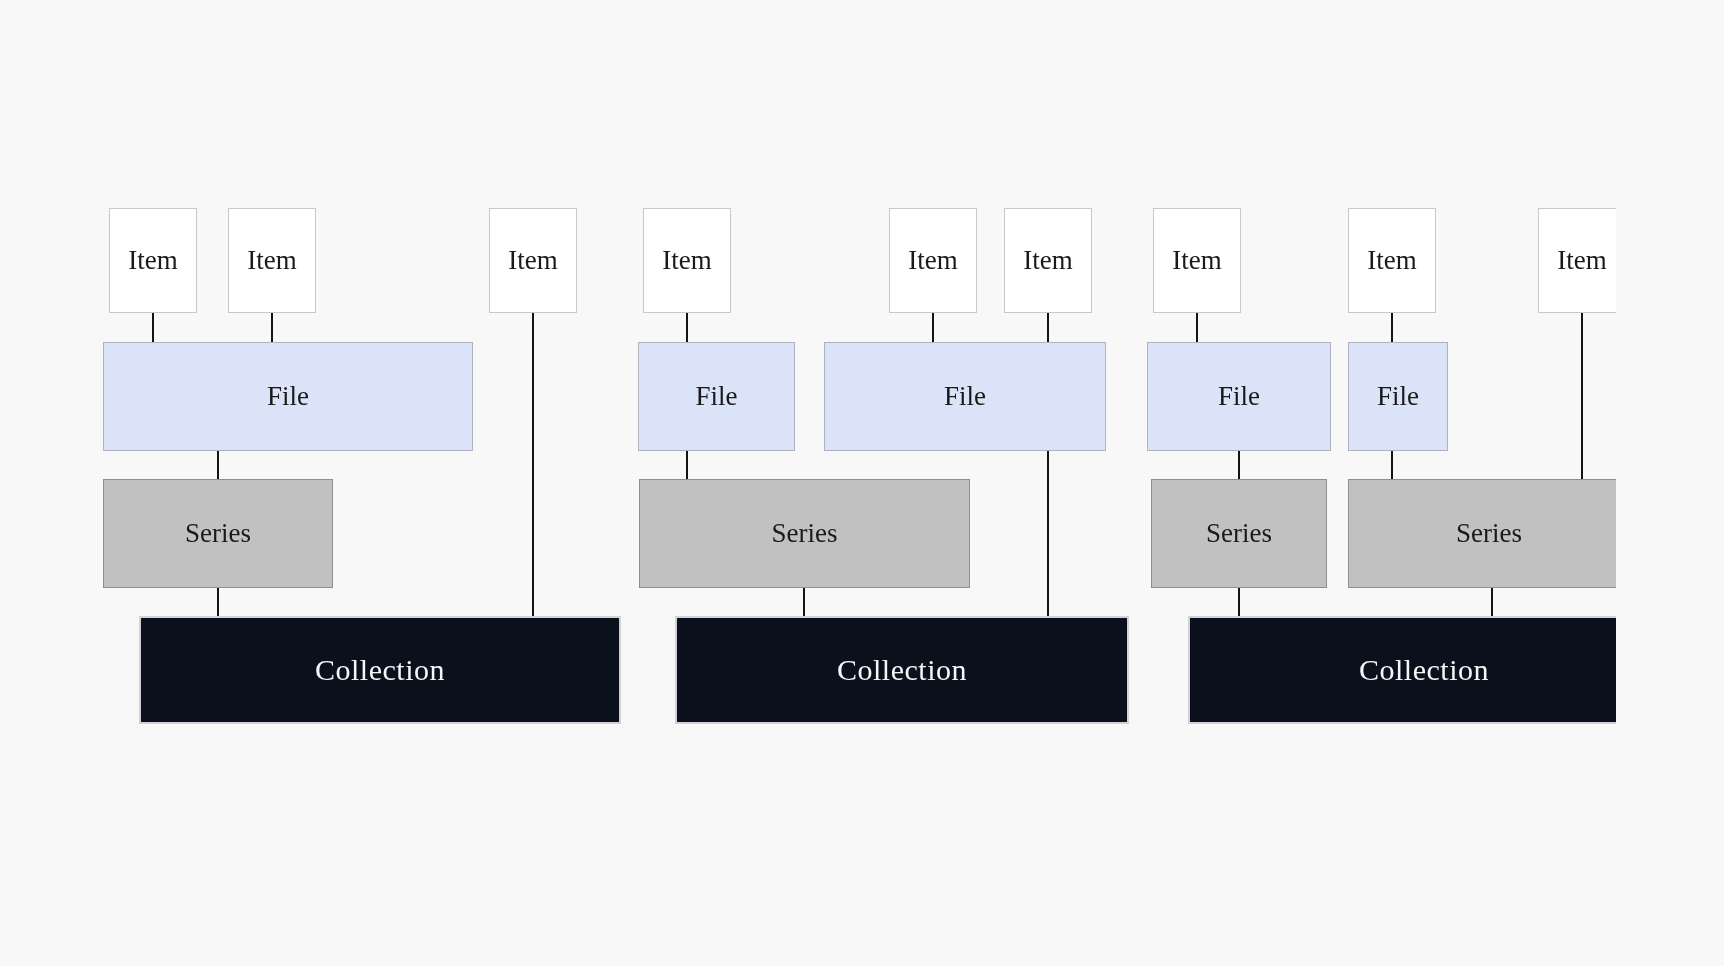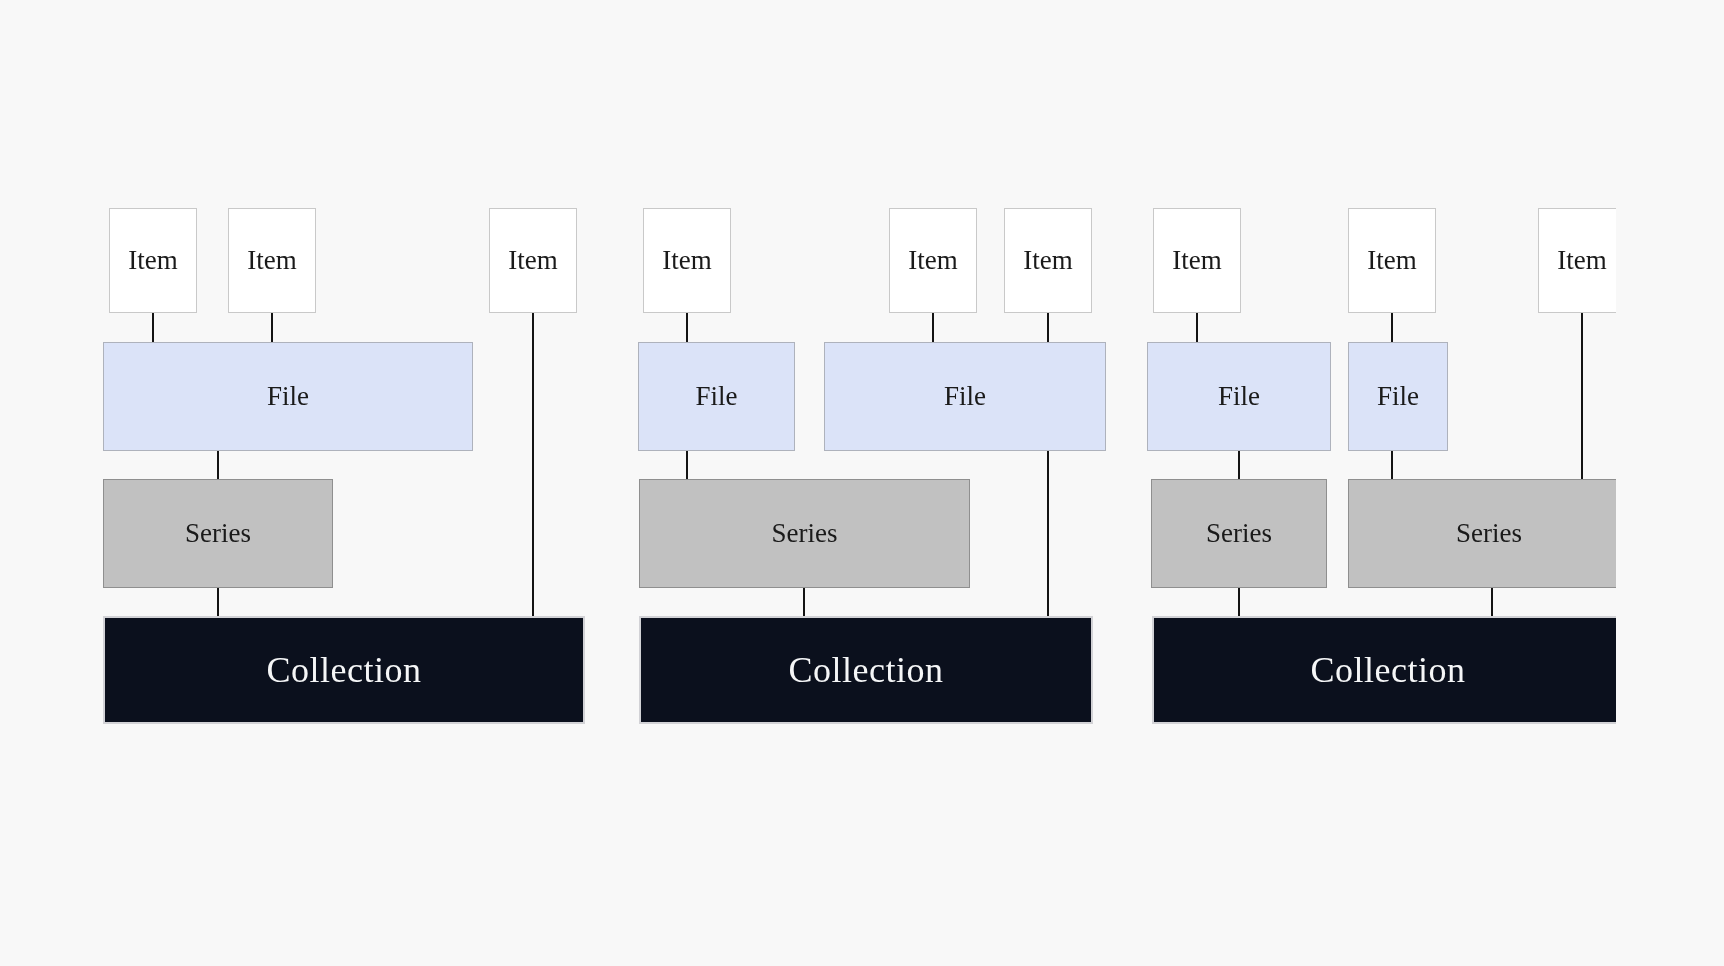--- a/index.html
+++ b/index.html
@@ -14,21 +14,21 @@
     font-size:27px;color:var(--item-text,#1a1a1a);
     white-space:nowrap;
   }
   .item{background:var(--item-fill,#fff);border:1.5px solid var(--item-border,#c9c9c9);}
   .file{background:var(--file-fill,#dbe3f8);border:1.5px solid var(--file-border,#aeb2bc);}
   .series{background:var(--series-fill,#c1c1c1);border:1.5px solid var(--series-border,#8f8f8f);}
   .collection{
     background:var(--collection-fill,#0b101d);
     border:2px solid var(--collection-border,#d2d2d6);
     color:var(--collection-text,#f5f6f7);
-    font-size:36px;letter-spacing:.5px;
+    font-size:30px;letter-spacing:.5px;margin-left:36px;
   }
   .vline{position:absolute;width:2px;background:var(--line,#141414);}
 </style>
 </head>
 <body>
 
 <div class="canvas">
 
   <div class="node item" style="left:109px;top:208px;width:88px;height:105px">Item</div>
   <div class="node item" style="left:228px;top:208px;width:88px;height:105px">Item</div>

